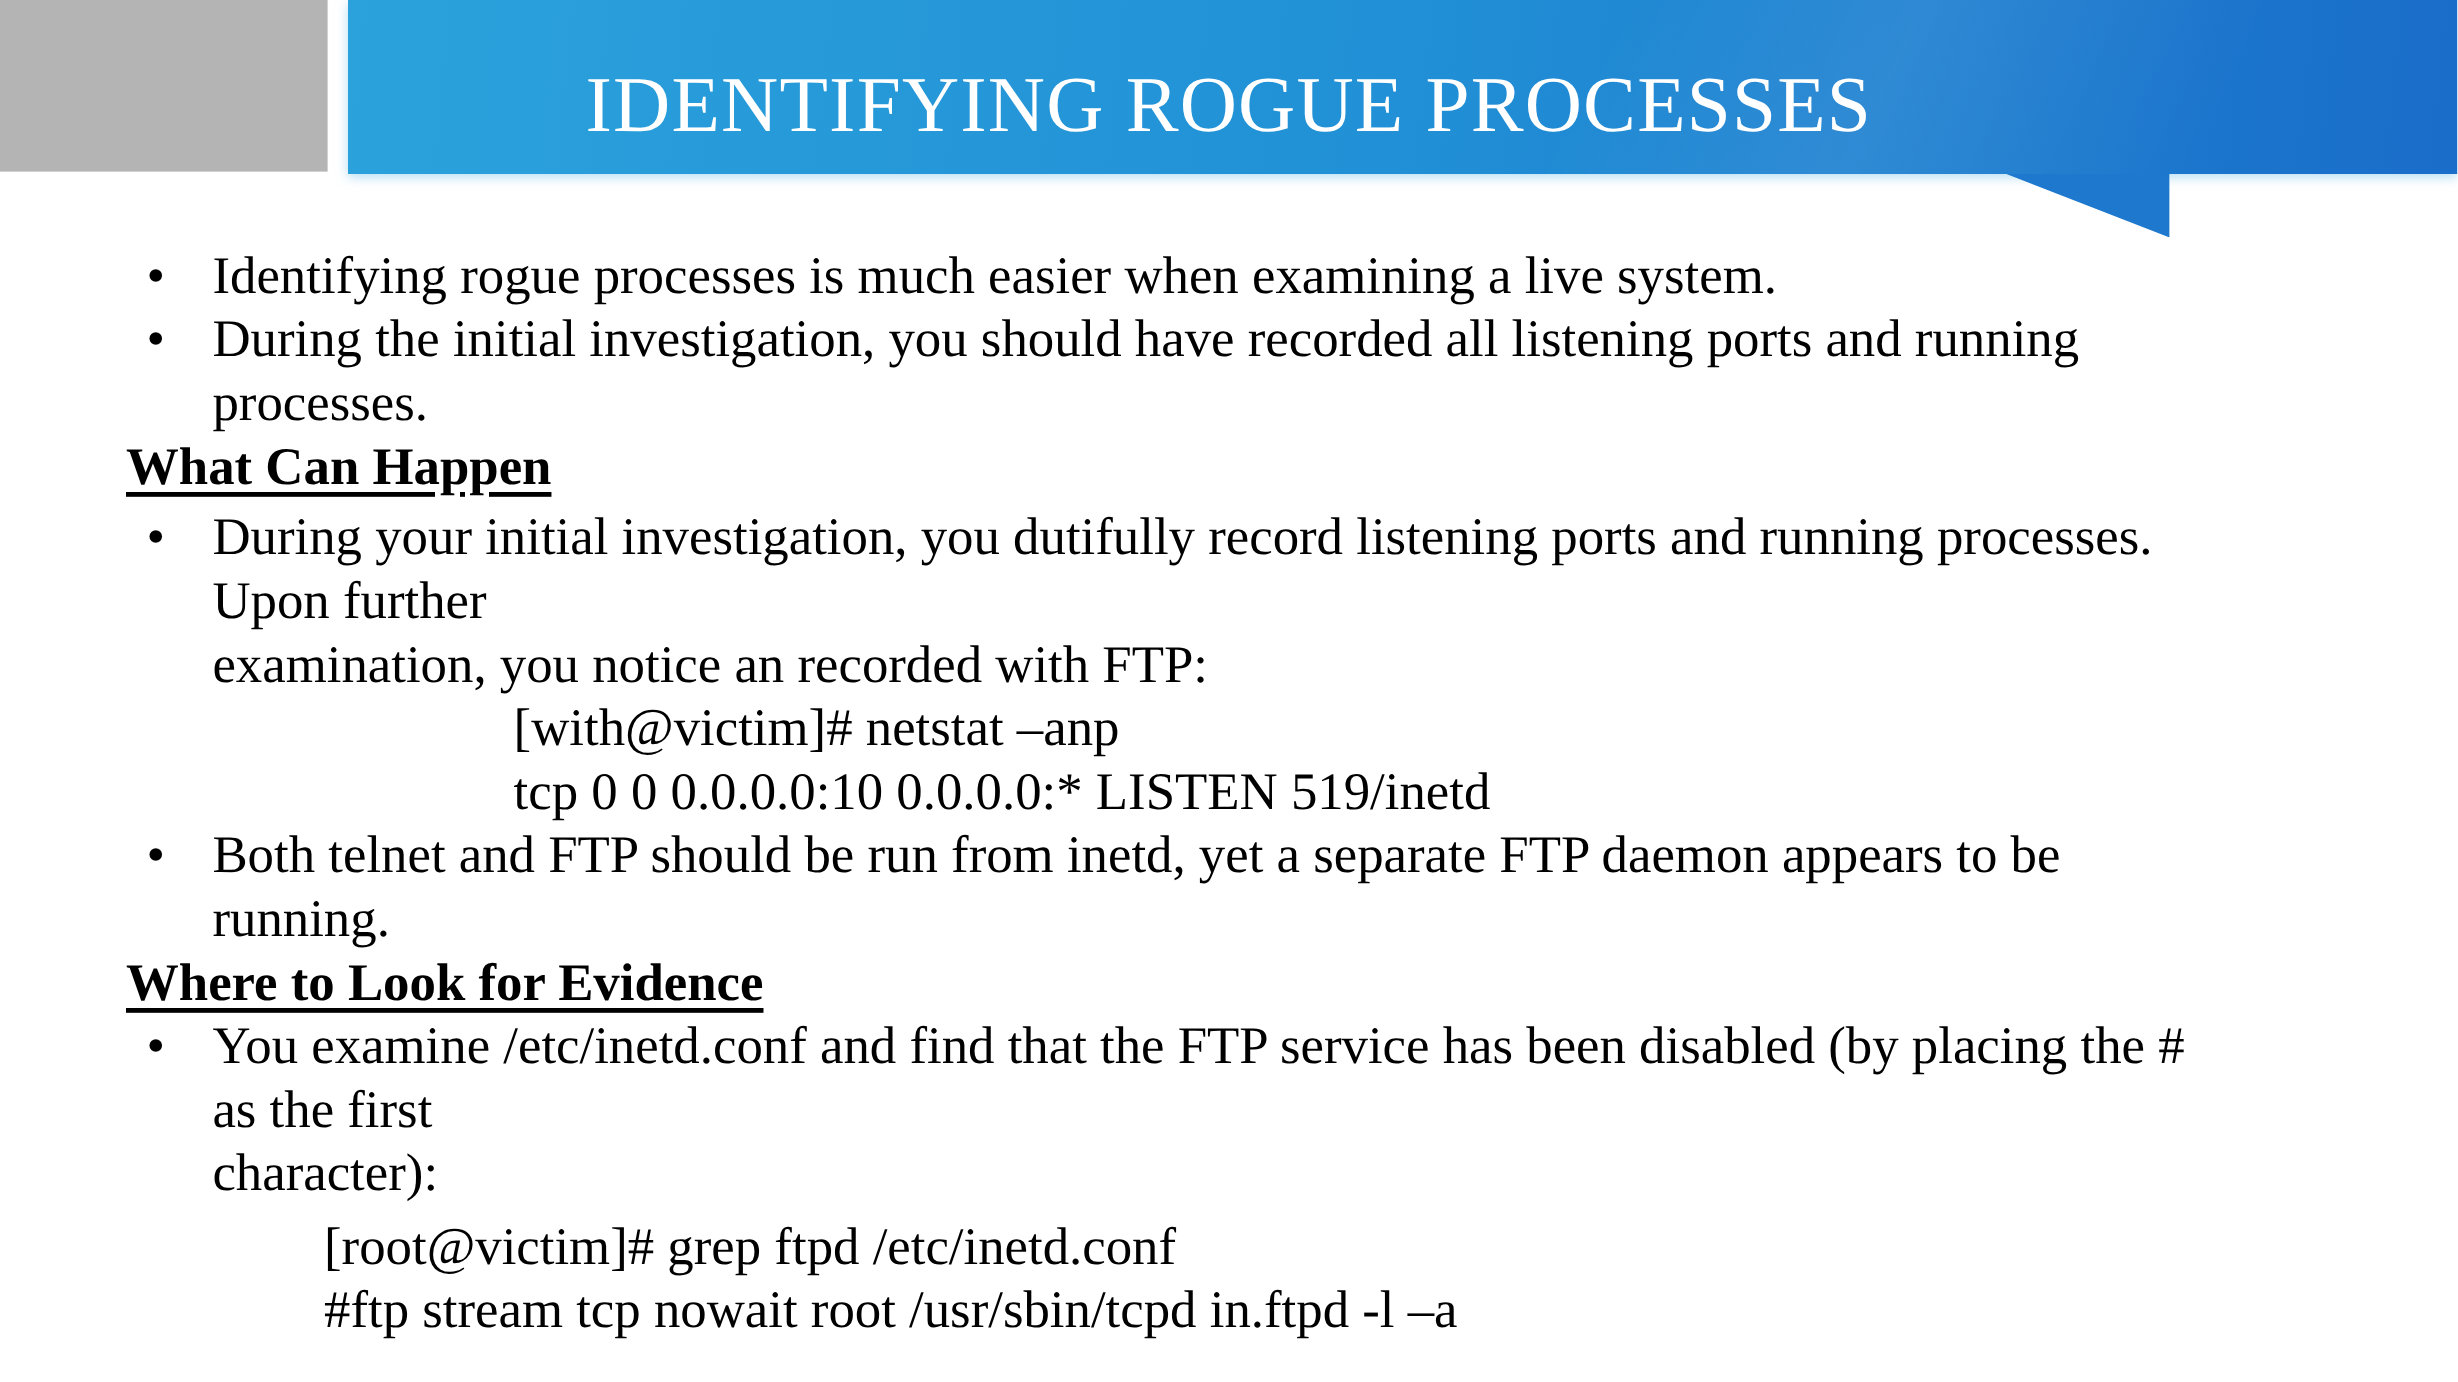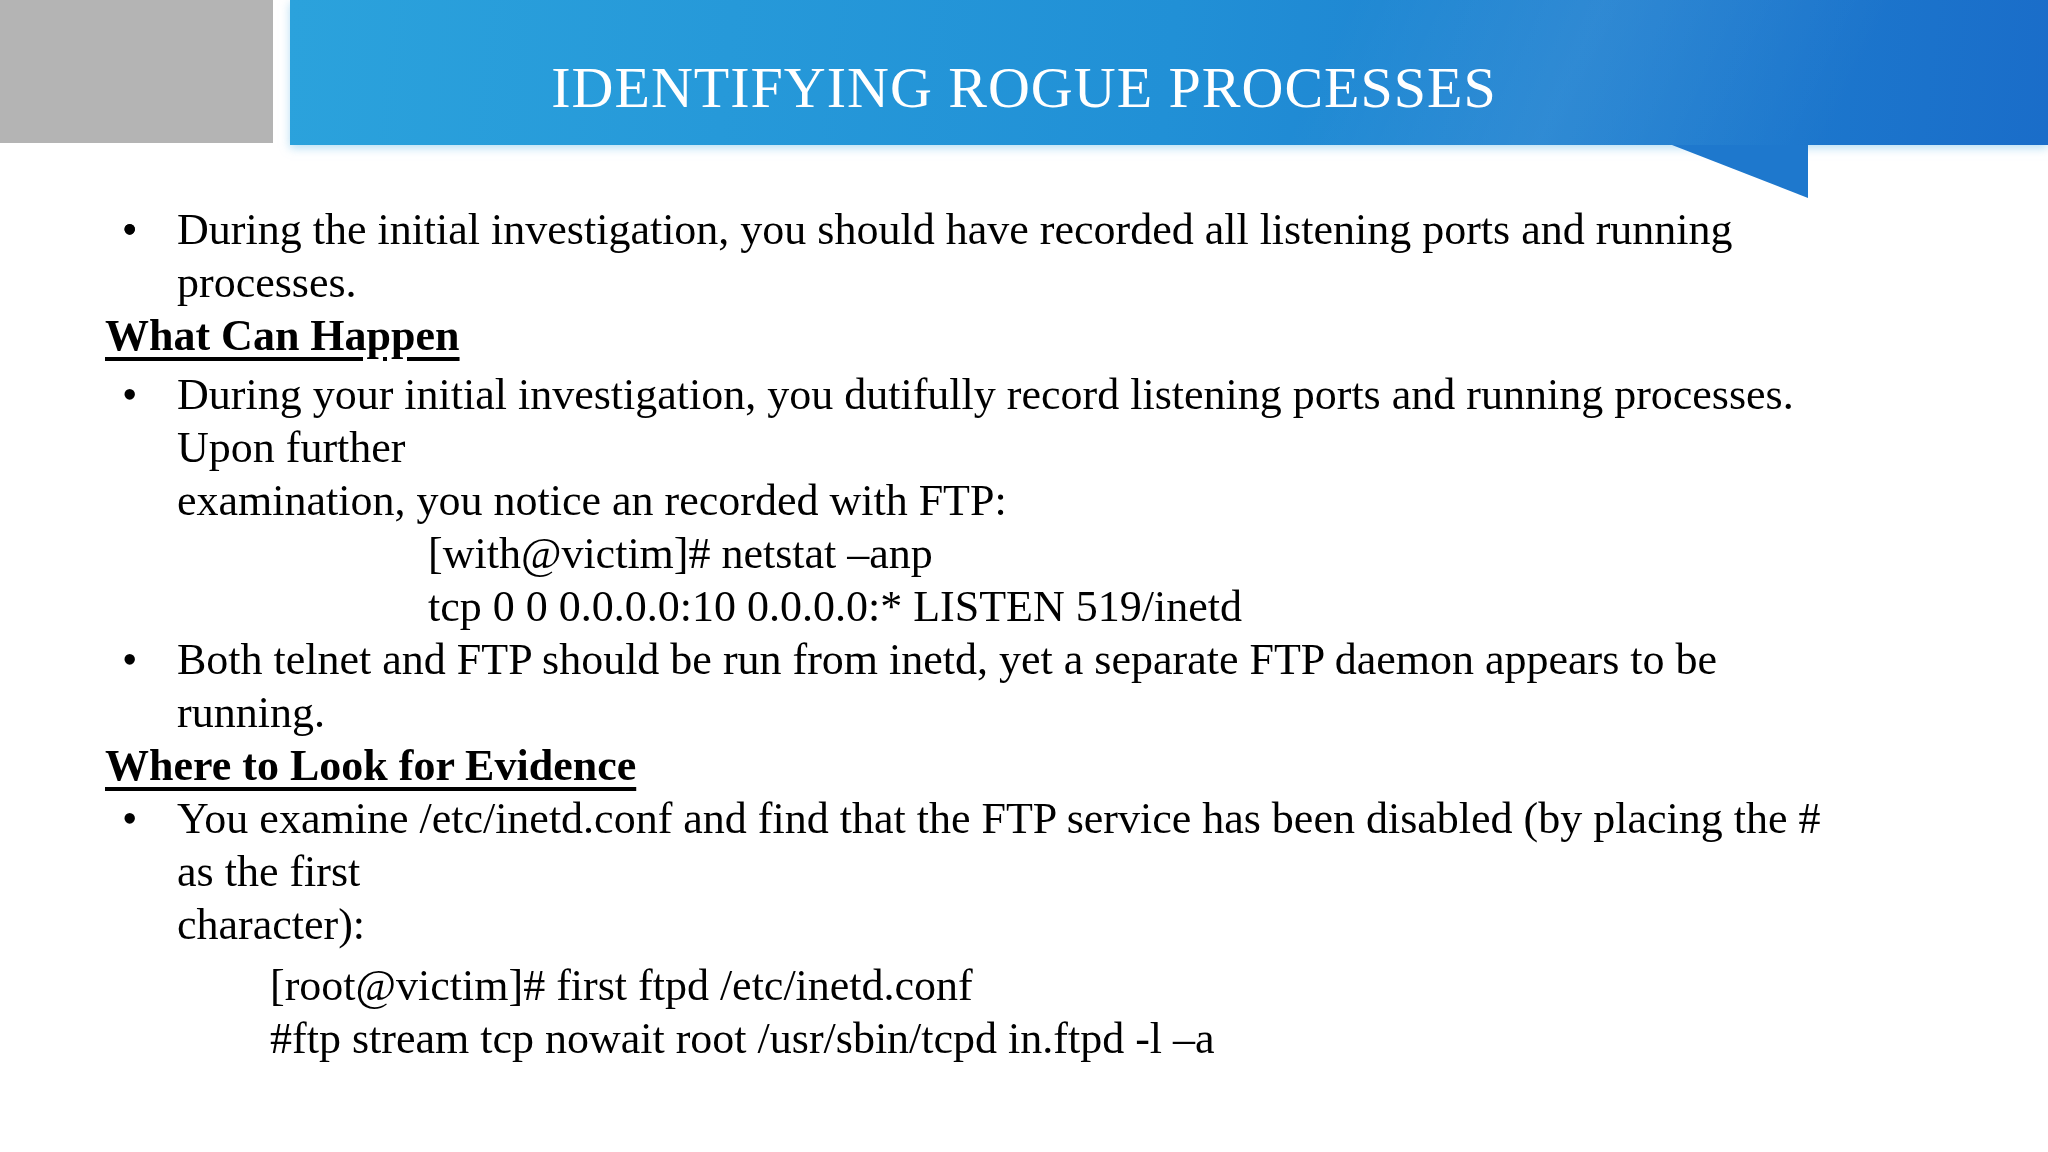--- a/index.html
+++ b/index.html
@@ -38,21 +38,21 @@
     position: absolute; left: 1672px; top: 145px;
     width: 136px; height: 53px; display: block;
   }
   .slide-title {
     position: absolute; left: 0; top: 0;
     width: 100%; height: 145px;
     display: flex; align-items: center; justify-content: center;
     box-sizing: border-box; padding-top: 30px;
     margin: 0;
     color: var(--title-text, #ffffff);
-    font-size: 58px; font-weight: 400; letter-spacing: 1px;
+    font-size: 66px; font-weight: 400; letter-spacing: 1px;
     white-space: nowrap;
   }
   .content {
     position: absolute; left: 105px; top: 203px;
     width: 1740px;
     color: var(--body-text, #000000);
     font-size: 44px; line-height: 53px;
   }
   .para { position: relative; }
   .para.m6 { margin-top: 6px; }
@@ -74,21 +74,21 @@
 
 <div class="slide">
   <div class="corner-box"></div>
   <div class="banner"></div>
   <svg class="banner-tail" viewBox="0 0 136 53" preserveAspectRatio="none" aria-hidden="true">
     <polygon points="0,0 136,0 136,53" style="fill: var(--banner-tail, #1e78cd);"></polygon>
   </svg>
   <h1 class="slide-title">IDENTIFYING ROGUE PROCESSES</h1>
   <div class="content" id="content">
       <div class="para ">
-        <div class="b-line"><span class="marker">•</span></div>
+        <div class="b-line"><span class="marker">•</span><span>Identifying rogue processes is much easier when examining a live system.</span></div>
       </div>
       <div class="para ">
         <div class="b-line"><span class="marker">•</span><span>During the initial investigation, you should have recorded all listening ports and running processes.</span></div>
       </div>
       <div class="para ">
         <div class="heading-line"><span>What Can Happen</span></div>
       </div>
       <div class="para  m6">
         <div class="b-line"><span class="marker">•</span><span>During your initial investigation, you dutifully record listening ports and running processes. Upon further</span></div>
         <div class="cont-line"><span>examination, you notice an recorded with FTP:</span></div>
@@ -101,17 +101,17 @@
         <div class="b-line"><span class="marker">•</span><span>Both telnet and FTP should be run from inetd, yet a separate FTP daemon appears to be running.</span></div>
       </div>
       <div class="para ">
         <div class="heading-line"><span>Where to Look for Evidence</span></div>
       </div>
       <div class="para ">
         <div class="b-line"><span class="marker">•</span><span>You examine /etc/inetd.conf and find that the FTP service has been disabled (by placing the # as the first</span></div>
         <div class="cont-line"><span>character):</span></div>
       </div>
       <div class="para code-mid m8">
-        <div class="code-line"><span>[root@victim]# first ftpd /etc/inetd.conf</span></div>
+        <div class="code-line"><span>[root@victim]# grep ftpd /etc/inetd.conf</span></div>
         <div class="code-line"><span>#ftp stream tcp nowait root /usr/sbin/tcpd in.ftpd -l –a</span></div>
       </div>
     </div>
 </div>
 
 </body></html>

